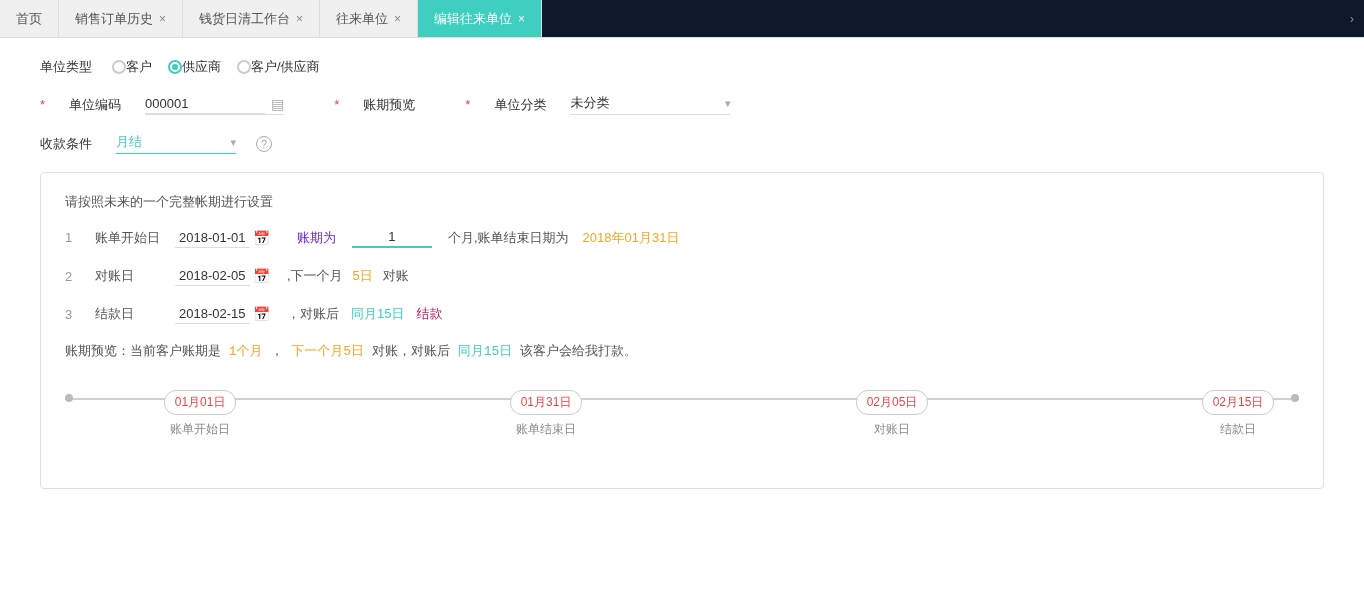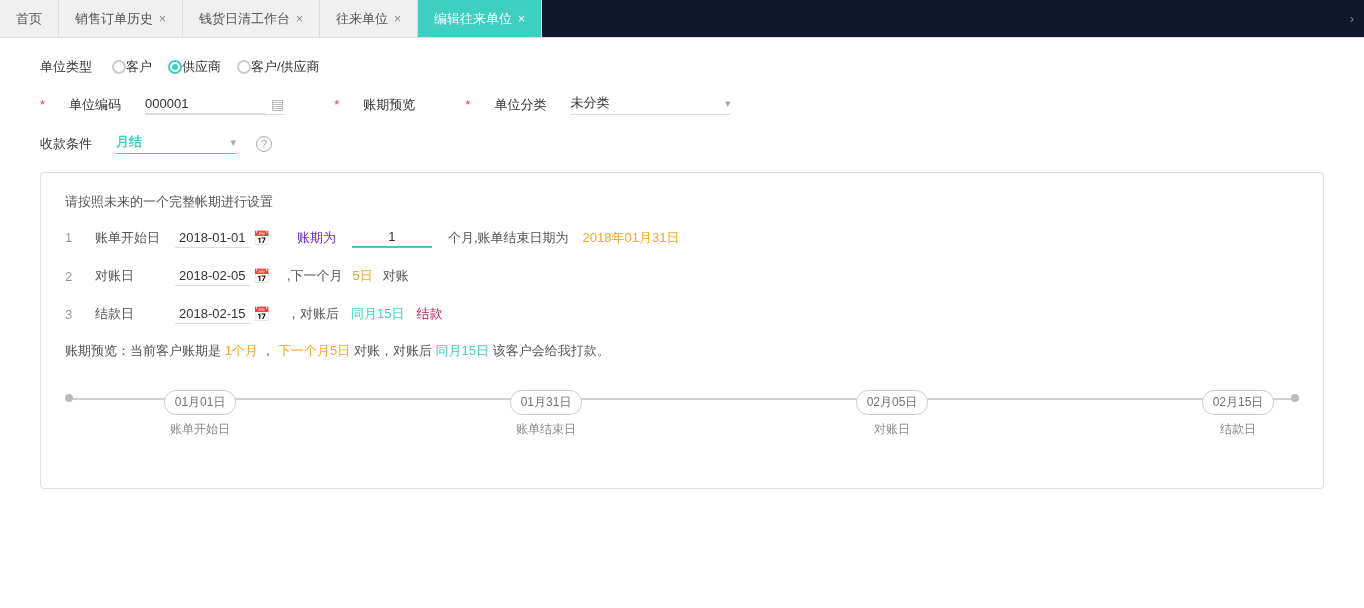--- a/index.html
+++ b/index.html
@@ -132,21 +132,20 @@
       display: flex;
       align-items: center;
       gap: 4px;
       border-bottom: 1px solid #ddd;
       padding-bottom: 2px;
     }
 
     .select-value {
       color: #3ecfc0;
       font-size: 13px;
-      font-weight: bold;
     }
 
     .chevron-down {
       color: #aaa;
       font-size: 11px;
     }
 
     .question-icon {
       width: 16px;
       height: 16px;
@@ -256,21 +255,21 @@
       flex-direction: column;
       align-items: center;
       position: relative;
     }
 
     .node-bubble {
       border: 1px solid #ccc;
       border-radius: 12px;
       padding: 3px 10px;
       font-size: 12px;
-      color: #737373;
+      color: #ef4444;
       background: #fff;
       white-space: nowrap;
       z-index: 2;
       position: relative;
     }
 
     .node-label {
       font-size: 12px;
       color: #888;
       margin-top: 6px;
@@ -383,21 +382,21 @@
       <span class="row-field-label">结款日</span>
       <div class="date-input-wrapper">
         <span class="date-val">2018-02-15</span>
         <span class="cal-icon">📅</span>
       </div>
       <span style="color:#555; margin-left:6px;">，对账后</span>
       <span class="info-teal" style="margin: 0 2px;">同月15日</span>
       <span style="color:#be185d;">结款</span>
     </div>
 
-    <div class="preview-text" style="margin-top: 4px;">
+    <div class="preview-text" style="margin-top: 4px; font-family: Liberation Mono, monospace;">
       <span>账期预览：当前客户账期是</span>
       <span class="info-orange">1个月</span>
       <span>，</span>
       <span class="info-orange">下一个月5日</span>
       <span>对账，对账后</span>
       <span class="info-teal">同月15日</span>
       <span>该客户会给我打款。</span>
     </div>
 
     <div class="timeline-wrapper">

